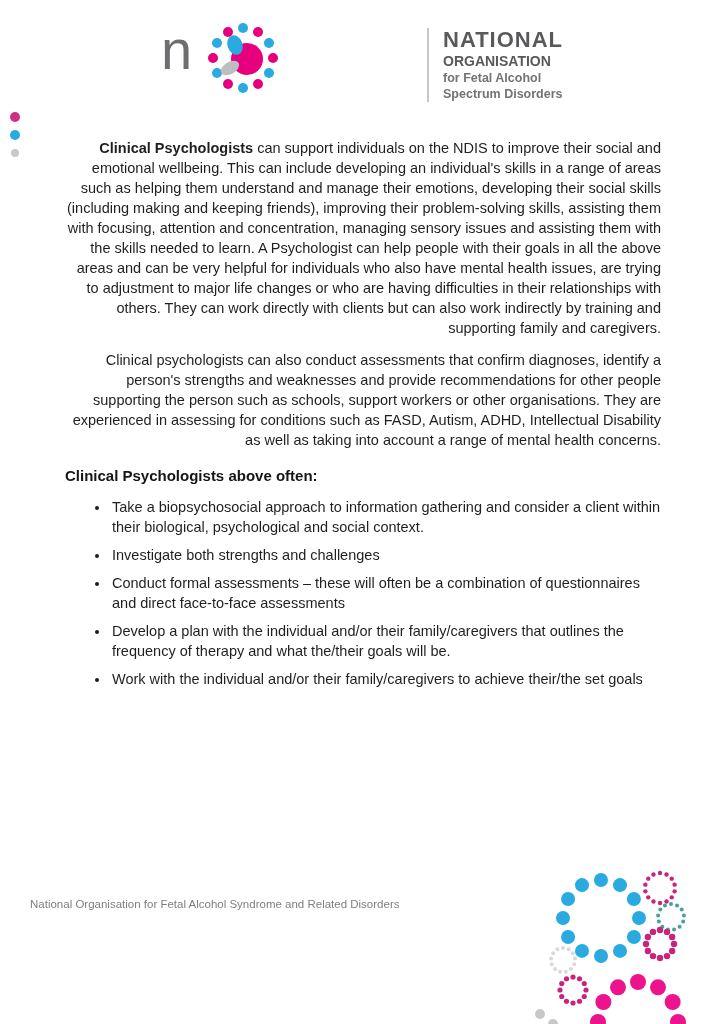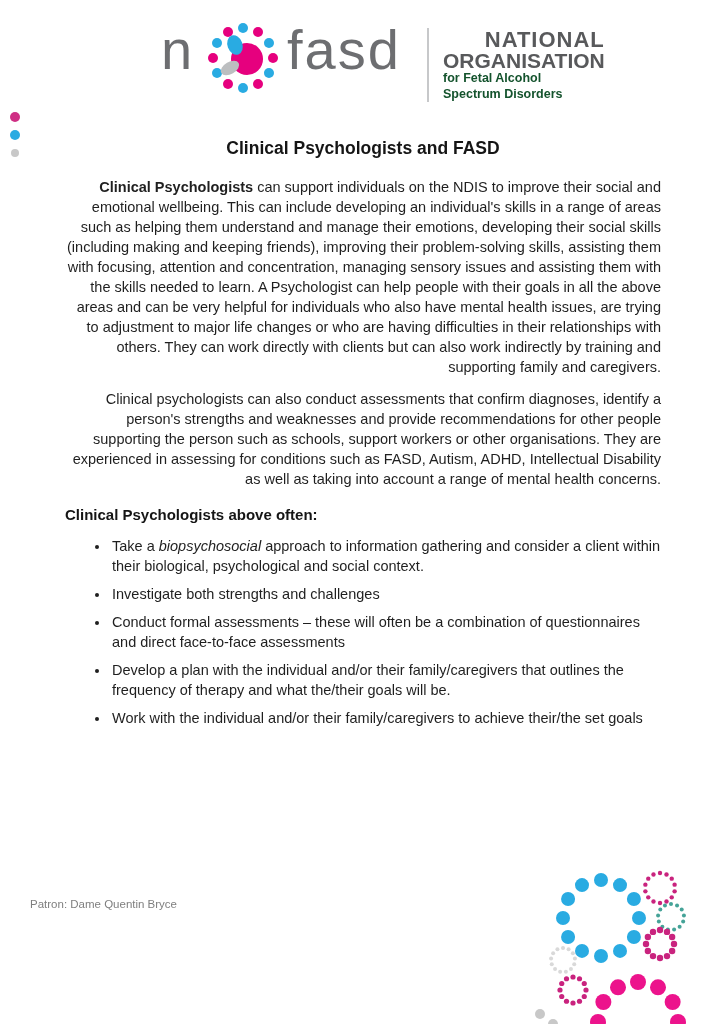--- a/index.html
+++ b/index.html
@@ -10,40 +10,40 @@
   .logo{position:absolute;left:161px;top:16px;width:420px;height:100px;}
   .wordmark{position:absolute;left:0;top:0;width:252px;height:100px;color:#6d6e71;}
   .wm-n{position:absolute;left:0;top:6px;font-size:56px;line-height:56px;}
   .wm-mark{position:absolute;left:40px;top:0px;}
   .wm-fasd{position:absolute;left:126px;top:6px;font-size:56px;line-height:56px;letter-spacing:2px;}
   .wm-aus{position:absolute;left:0;top:66px;width:252px;text-align:right;
           font-size:19px;letter-spacing:6px;color:#6d6e71;}
   .logo-divider{position:absolute;left:266px;top:12px;width:2px;height:74px;background:#c7c8ca;}
   .org-block{position:absolute;left:282px;top:12px;color:#58595b;}
   .org-l1{font-size:22px;font-weight:bold;letter-spacing:1px;line-height:24px;text-align:right;}
-  .org-l2{font-size:21px;font-weight:bold;line-height:18px;}
-  .org-l3,.org-l4{font-size:12.5px;font-weight:bold;color:#14532d;line-height:15px;margin-top:1px;}
+  .org-l2{font-size:14px;font-weight:bold;line-height:18px;}
+  .org-l3,.org-l4{font-size:12.5px;font-weight:bold;color:#737373;line-height:15px;margin-top:1px;}
 
   
   .edge-dot{position:absolute;border-radius:50%;}
   .edge-dot.pink{left:10px;top:112px;width:10px;height:10px;background:#cf2f84;}
   .edge-dot.blue{left:10px;top:130px;width:10px;height:10px;background:#29abe2;}
   .edge-dot.grey{left:11px;top:149px;width:8px;height:8px;background:#c8c8c8;}
 
   
   .content{position:absolute;left:65px;top:138px;width:596px;
            font-size:14.5px;line-height:20px;color:#1f1f1f;}
   .doc-title{text-align:center;font-size:17.5px;font-weight:bold;color:#151515;
              margin:0 0 18px 0;line-height:21px;}
   .content p{margin:0 0 12px 0;text-align:right;}
   .content h2{font-size:15px;font-weight:bold;color:#151515;margin:16px 0 11px 0;line-height:20px;}
   .content ul{margin:0;padding:0 0 0 45px;list-style:disc;}
   .content li{margin:0 0 8px 0;padding-left:2px;}
   .content li:last-child{margin-bottom:0;}
-  .italic{font-style:italic;}
+  .italic{}
   .bold{font-weight:bold;}
 
   
   .footer{position:absolute;left:30px;top:896px;width:560px;font-size:11.5px;
           color:#7f7f7f;line-height:16px;}
   .footer .row1{margin-bottom:10px;}
   .footer .row2{margin-bottom:2px;}
   .phone-number{font-weight:bold;color:#4d4d4d;}
   .footer a{text-decoration:underline;}
   .email-link{color:#4a7ebb;}
@@ -72,57 +72,55 @@
             <circle cx="27.00" cy="67.98" r="5" fill="#e6007e"></circle>
             <circle cx="16.02" cy="57.00" r="5" fill="#29abe2"></circle>
             <circle cx="12.00" cy="42.00" r="5" fill="#e6007e"></circle>
             <circle cx="16.02" cy="27.00" r="5" fill="#29abe2"></circle>
             <circle cx="27.00" cy="16.02" r="5" fill="#e6007e"></circle>
           </g>
         <circle cx="46" cy="43" r="16" fill="#e6007e"></circle>
         <ellipse cx="29" cy="52" rx="10" ry="6" transform="rotate(-30 29 52)" fill="#bcbec0"></ellipse>
         <ellipse cx="34" cy="29" rx="7.5" ry="10" transform="rotate(-20 34 29)" fill="#29abe2"></ellipse>
       </svg>
-      <span class="wm-fasd">fasd</span>
     </div>
     <div class="logo-divider"></div>
     <div class="org-block">
       <div class="org-l1">NATIONAL</div>
       <div class="org-l2">ORGANISATION</div>
       <div class="org-l3">for Fetal Alcohol</div>
       <div class="org-l4">Spectrum Disorders</div>
     </div>
   </div>
 
   <div class="edge-dot pink"></div>
   <div class="edge-dot blue"></div>
   <div class="edge-dot grey"></div>
 
   <div class="content">
-    <h1 class="doc-title">Clinical Psychologists and FASD</h1>
 
     <p><span class="bold">Clinical Psychologists</span><span> can support individuals on the NDIS to improve their social and emotional wellbeing. This can include developing an individual's skills in a range of areas such as helping them understand and manage their emotions, developing their social skills (including making and keeping friends), improving their problem-solving skills, assisting them with focusing, attention and concentration, managing sensory issues and assisting them with the skills needed to learn. A Psychologist can help people with their goals in all the above areas and can be very helpful for individuals who also have mental health issues, are trying to adjustment to major life changes or who are having difficulties in their relationships with others. They can work directly with clients but can also work indirectly by training and supporting family and caregivers.</span></p>
 
     <p>Clinical psychologists can also conduct assessments that confirm diagnoses, identify a person's strengths and weaknesses and provide recommendations for other people supporting the person such as schools, support workers or other organisations. They are experienced in assessing for conditions such as FASD, Autism, ADHD, Intellectual Disability as well as taking into account a range of mental health concerns.</p>
 
     <h2>Clinical Psychologists above often:</h2>
 
     <ul>
       <li><span>Take a </span><span class="italic">biopsychosocial</span><span> approach to information gathering and consider a client within their biological, psychological and social context.</span></li>
       <li><span>Investigate both strengths and challenges</span></li>
       <li><span>Conduct formal assessments – these will often be a combination of questionnaires and direct face-to-face assessments</span></li>
       <li><span>Develop a plan with the individual and/or their family/caregivers that outlines the frequency of therapy and what the/their goals will be.</span></li>
       <li><span>Work with the individual and/or their family/caregivers to achieve their/the set goals</span></li>
     </ul>
 
 
   </div>
 
   <div class="footer">
-    <div class="row3">Patron: Dame Quentin Bryce</div>
+    <div class="row1">National Organisation for Fetal Alcohol Syndrome and Related Disorders</div>
   </div>
 
   <svg class="decor" viewBox="0 0 200 170">
     <g id="decor-rings">
         <circle cx="77.00" cy="26.00" r="7" fill="#29abe2"></circle>
         <circle cx="96.00" cy="31.09" r="7" fill="#29abe2"></circle>
         <circle cx="109.91" cy="45.00" r="7" fill="#29abe2"></circle>
         <circle cx="115.00" cy="64.00" r="7" fill="#29abe2"></circle>
         <circle cx="109.91" cy="83.00" r="7" fill="#29abe2"></circle>
         <circle cx="96.00" cy="96.91" r="7" fill="#29abe2"></circle>

